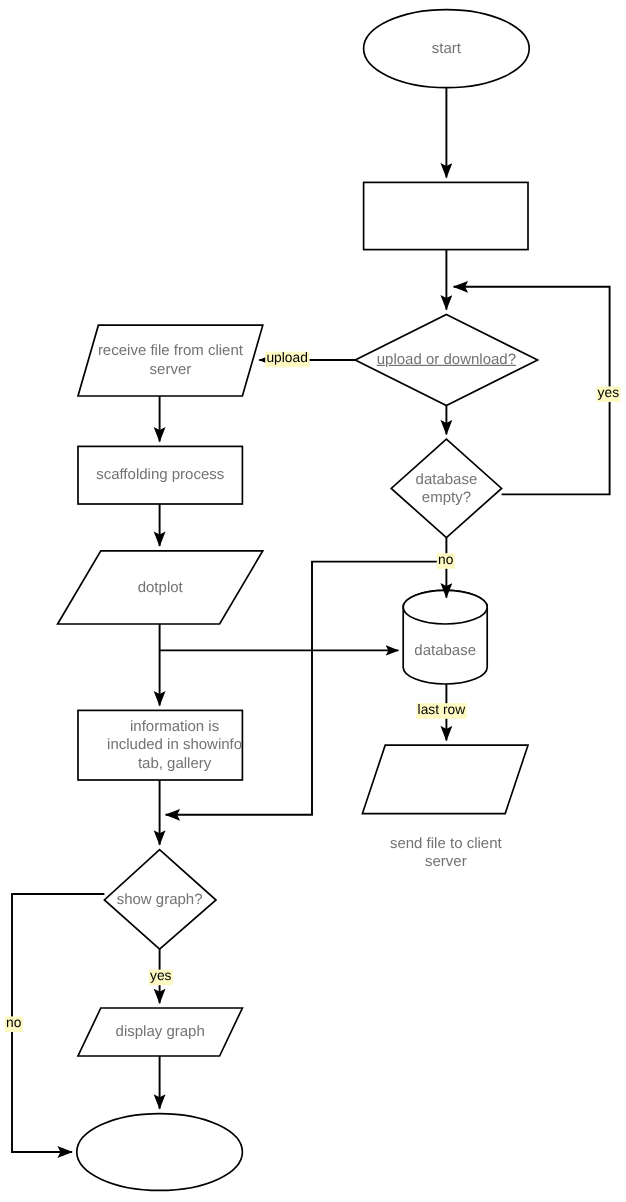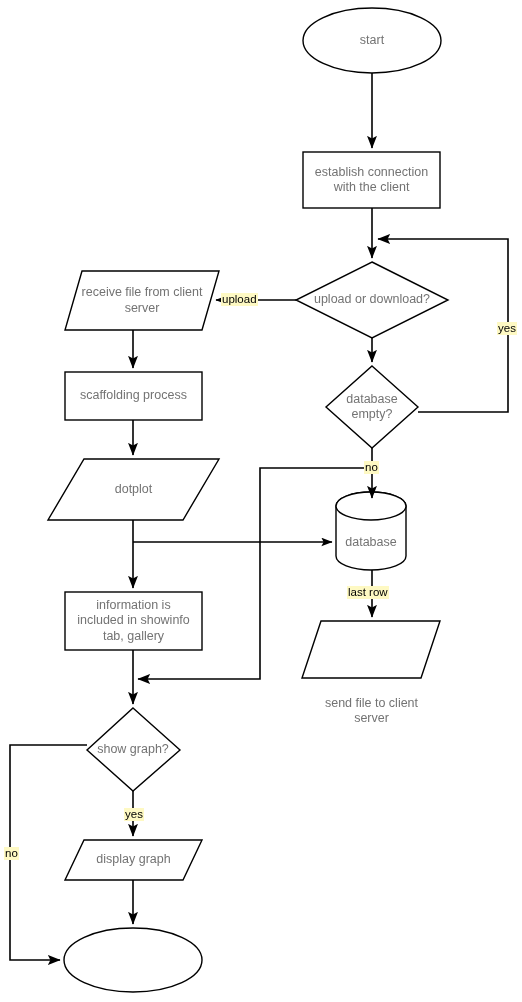--- a/index.html
+++ b/index.html
@@ -131,33 +131,31 @@
 
     <line class="conn" x1="133" y1="791" x2="133" y2="836" marker-end="url(#arrow)"></line>
 
     <line class="conn" x1="133" y1="880" x2="133" y2="924" marker-end="url(#arrow)"></line>
 
     <path class="conn" d="M87,745 L10,745 L10,960 L60,960" marker-end="url(#arrow)"></path>
   </svg>
 
   <div class="node-label" style="left:303px; top:8px; width:138px; height:65px;">start</div>
 
-  <div class="node-label" style="left:303px; top:152px; width:137px; height:56px;">establish connection
-with the client</div>
 
-  <div class="node-label" style="left:296px; top:286px; width:152px; height:28px;">upload or download?</div>
+  <div class="node-label" style="left:296px; top:286px; width:152px; height:28px;text-decoration:underline;">upload or download?</div>
 
   <div class="node-label" style="left:66px; top:271px; width:152px; height:59px;">receive file from client
 server</div>
 
   <div class="node-label" style="left:65px; top:372px; width:137px; height:48px;">scaffolding process</div>
 
   <div class="node-label" style="left:65px; top:459px; width:137px; height:61px;">dotplot</div>
 
-  <div class="node-label" style="left:65px; top:592px; width:137px; height:58px;">information is
+  <div class="node-label" style="left:65px; top:592px; width:137px; height:58px;padding-left:12px;">information is
 included in showinfo
 tab, gallery</div>
 
   <div class="node-label" style="left:327px; top:380px; width:90px; height:54px;">database
 empty?</div>
 
   <div class="node-label" style="left:336px; top:530px; width:70px; height:26px;">database</div>
 
   <div class="node-label" style="left:303px; top:633px; width:137px; height:68px;margin-top:44px;">send file to client
 server</div>

